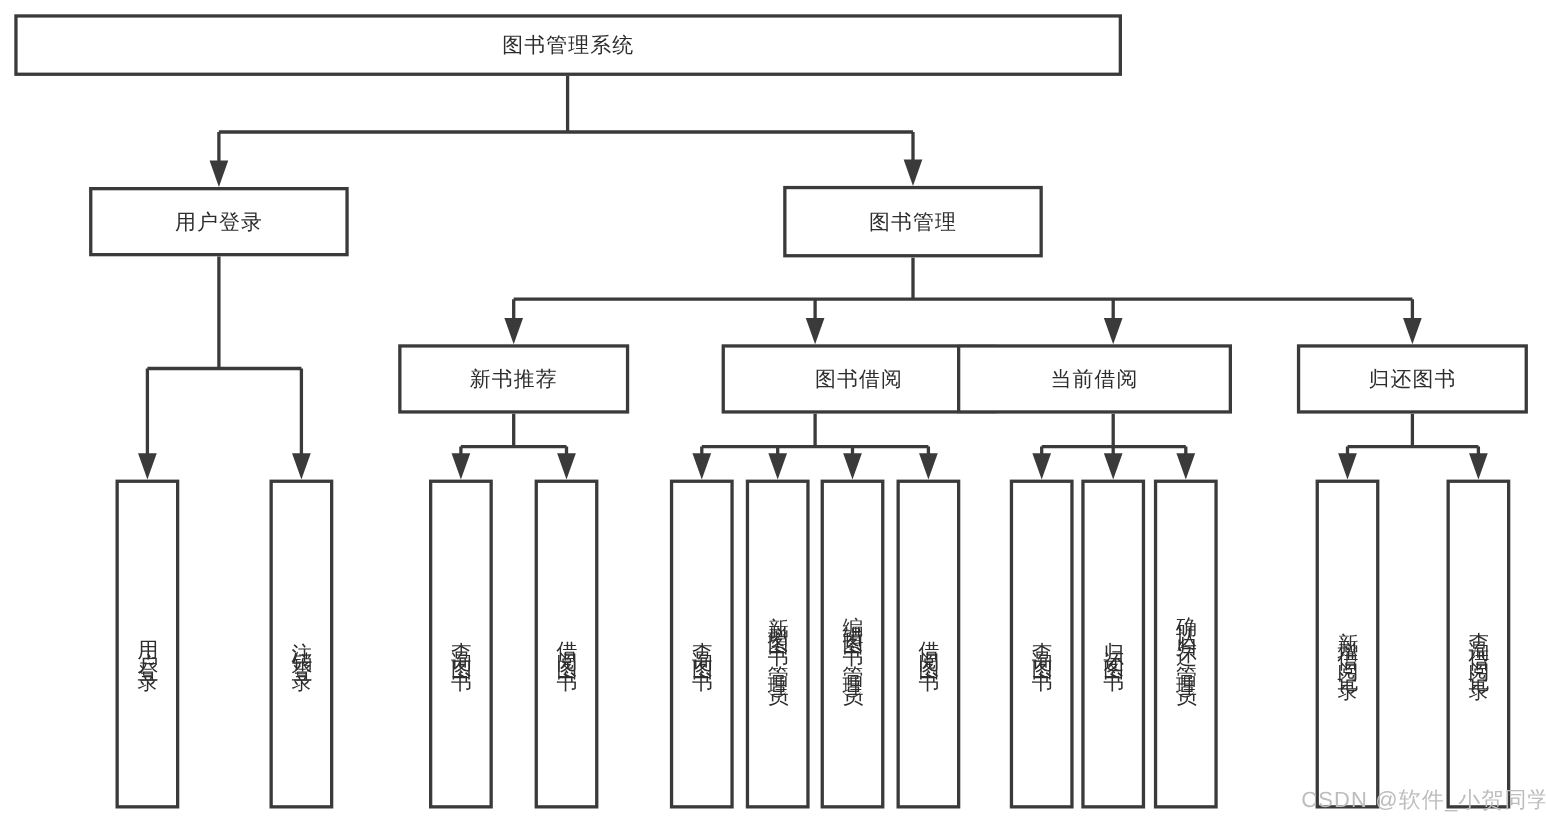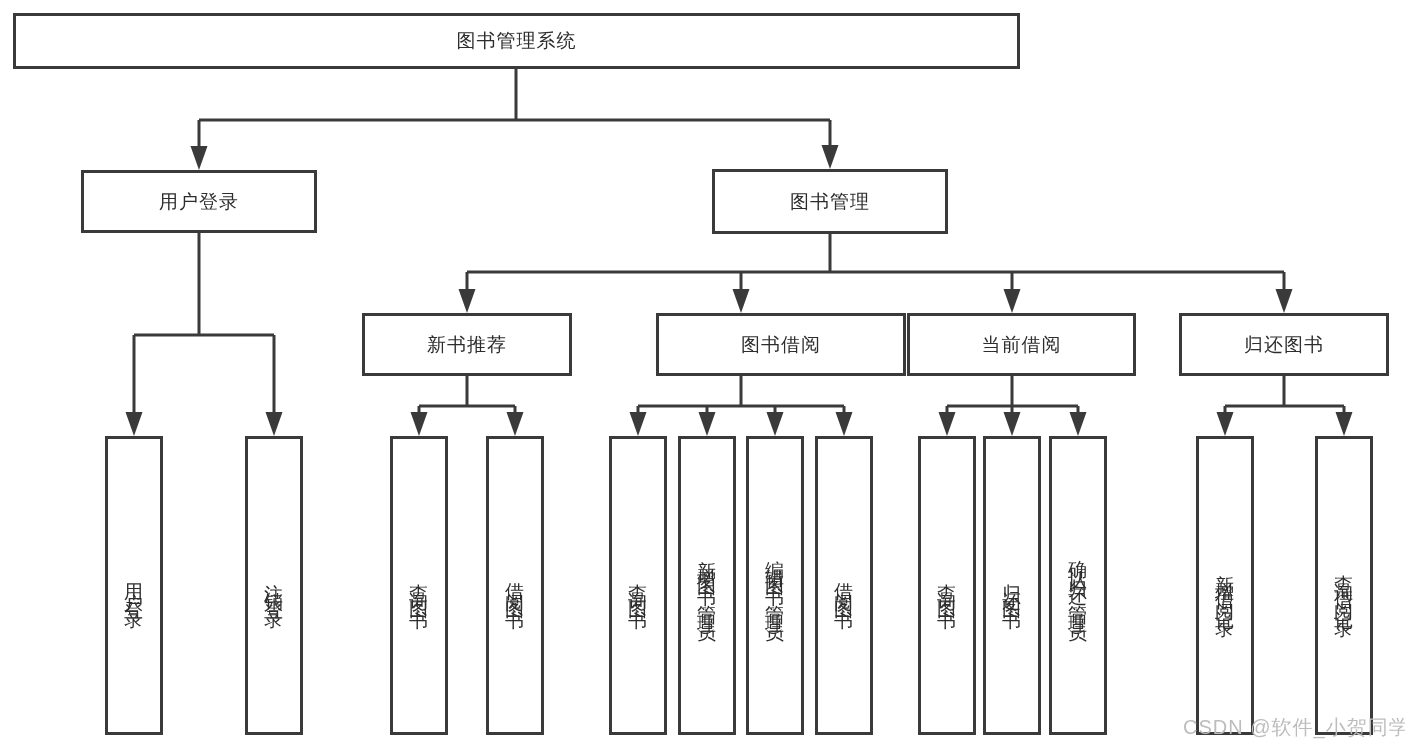--- a/index.html
+++ b/index.html
@@ -122,21 +122,21 @@
   <div class="node" style="left:712px; top:169px; width:236px; height:65px;justify-content:center;">
     <span>图书管理</span>
   </div>
 
   <div class="node" style="left:362px; top:313px; width:210px; height:63px;">
     <span>新书推荐</span>
   </div>
   <div class="node" style="left:636px; top:313px; width:250px; height:63px;margin-left:20px;">
     <span>图书借阅</span>
   </div>
-  <div class="node" style="left:907px; top:313px; width:229px; height:63px;">
+  <div class="node" style="left:870px; top:313px; width:250px; height:63px;">
     <span>当前借阅</span>
   </div>
   <div class="node" style="left:1179px; top:313px; width:210px; height:63px;">
     <span>归还图书</span>
   </div>
 
   <div class="leaf" style="left:105px;">
     <span class="vtext">用户登录</span>
   </div>
   <div class="leaf" style="left:245px;">

